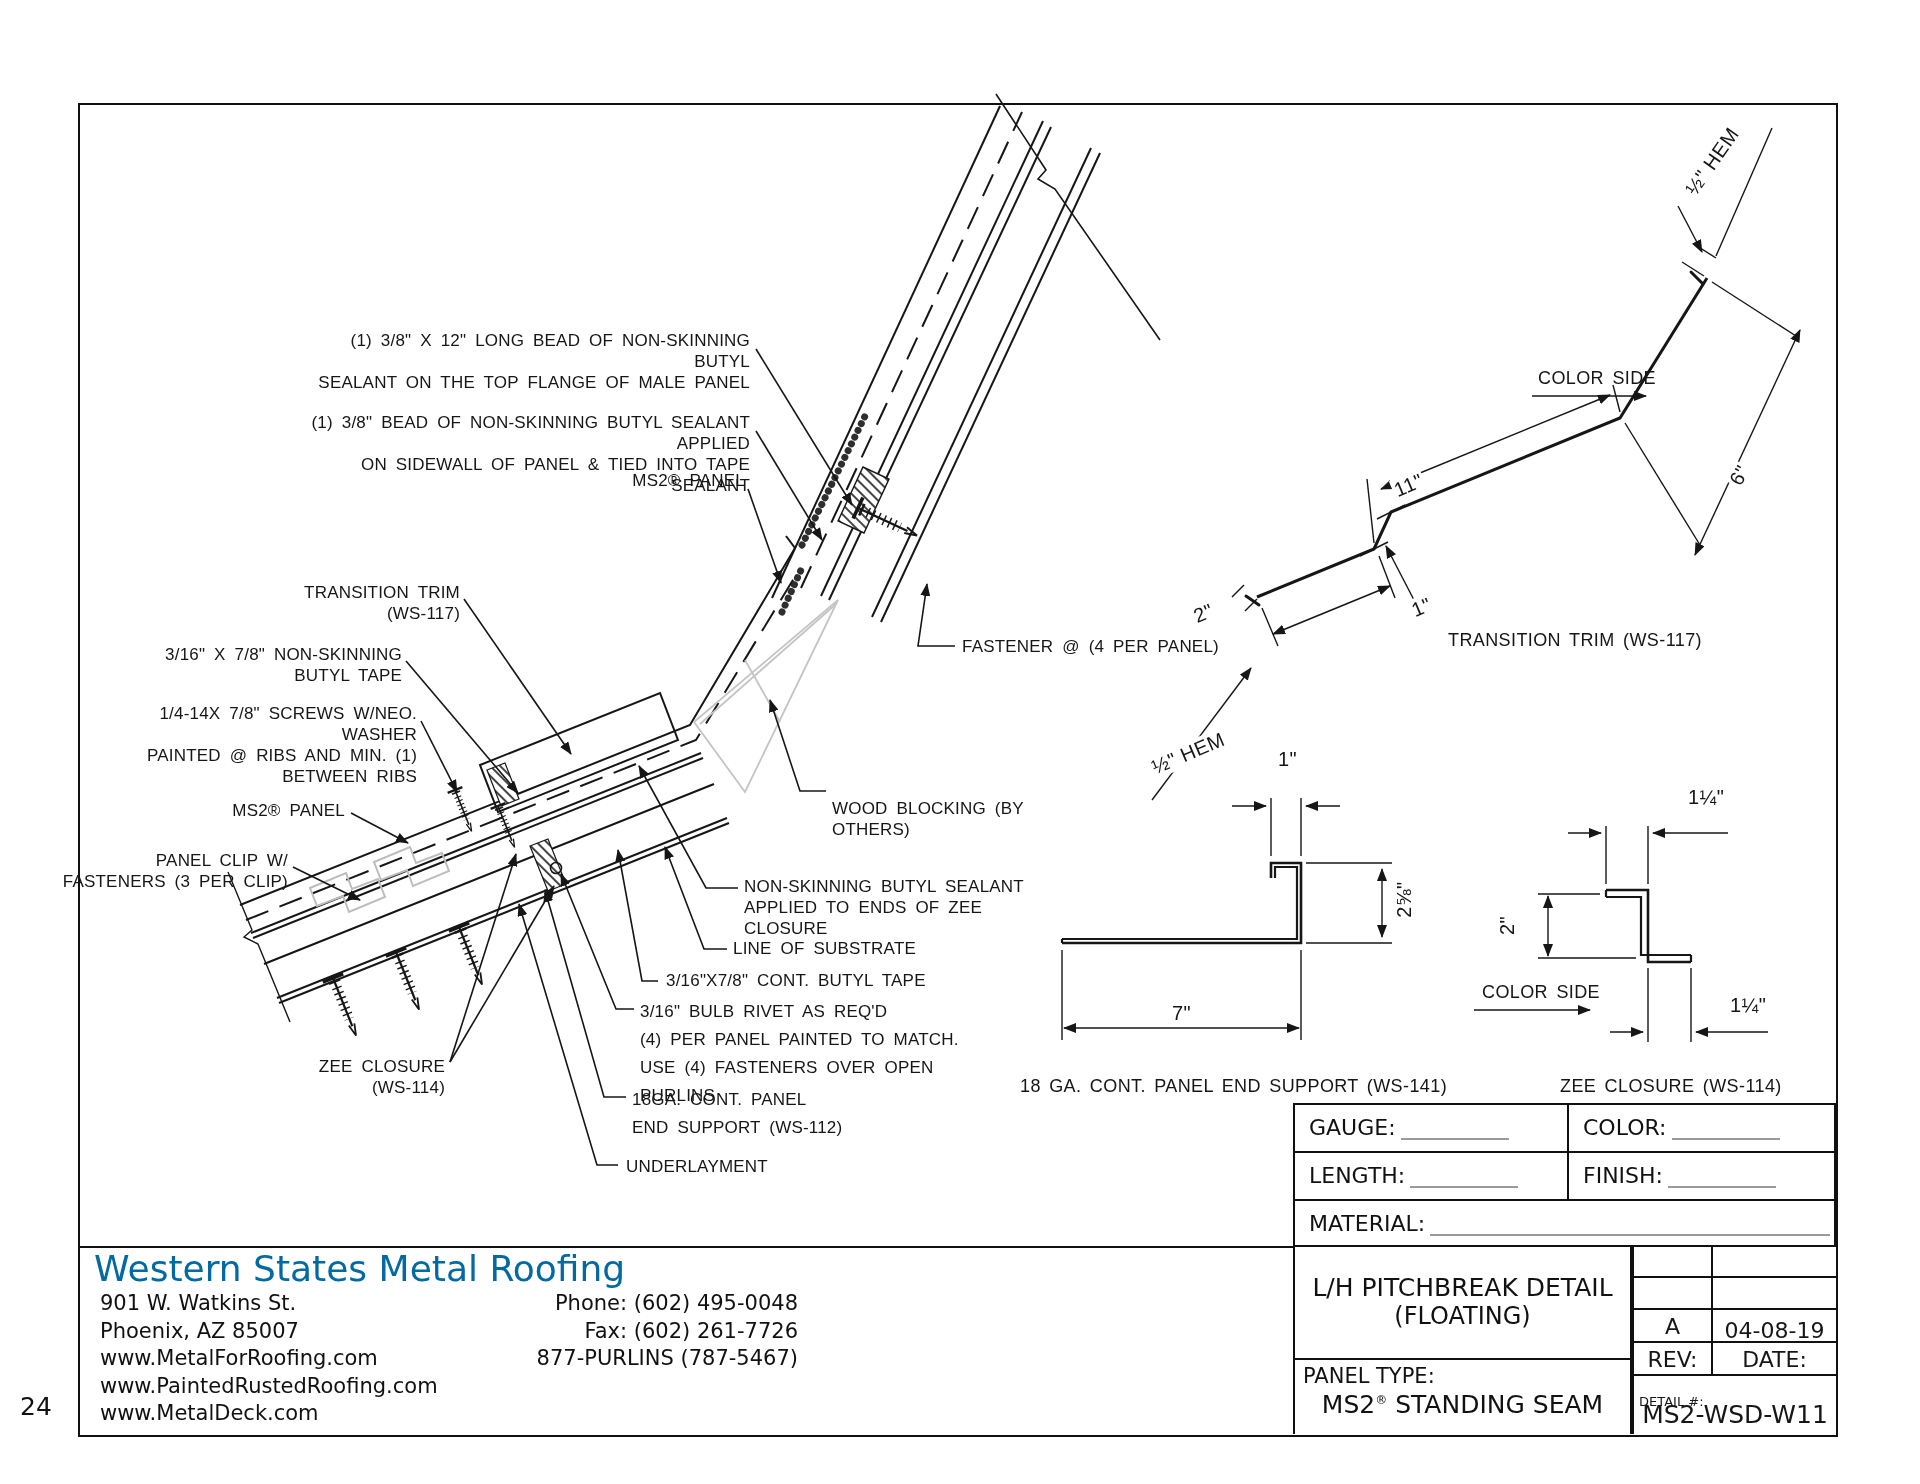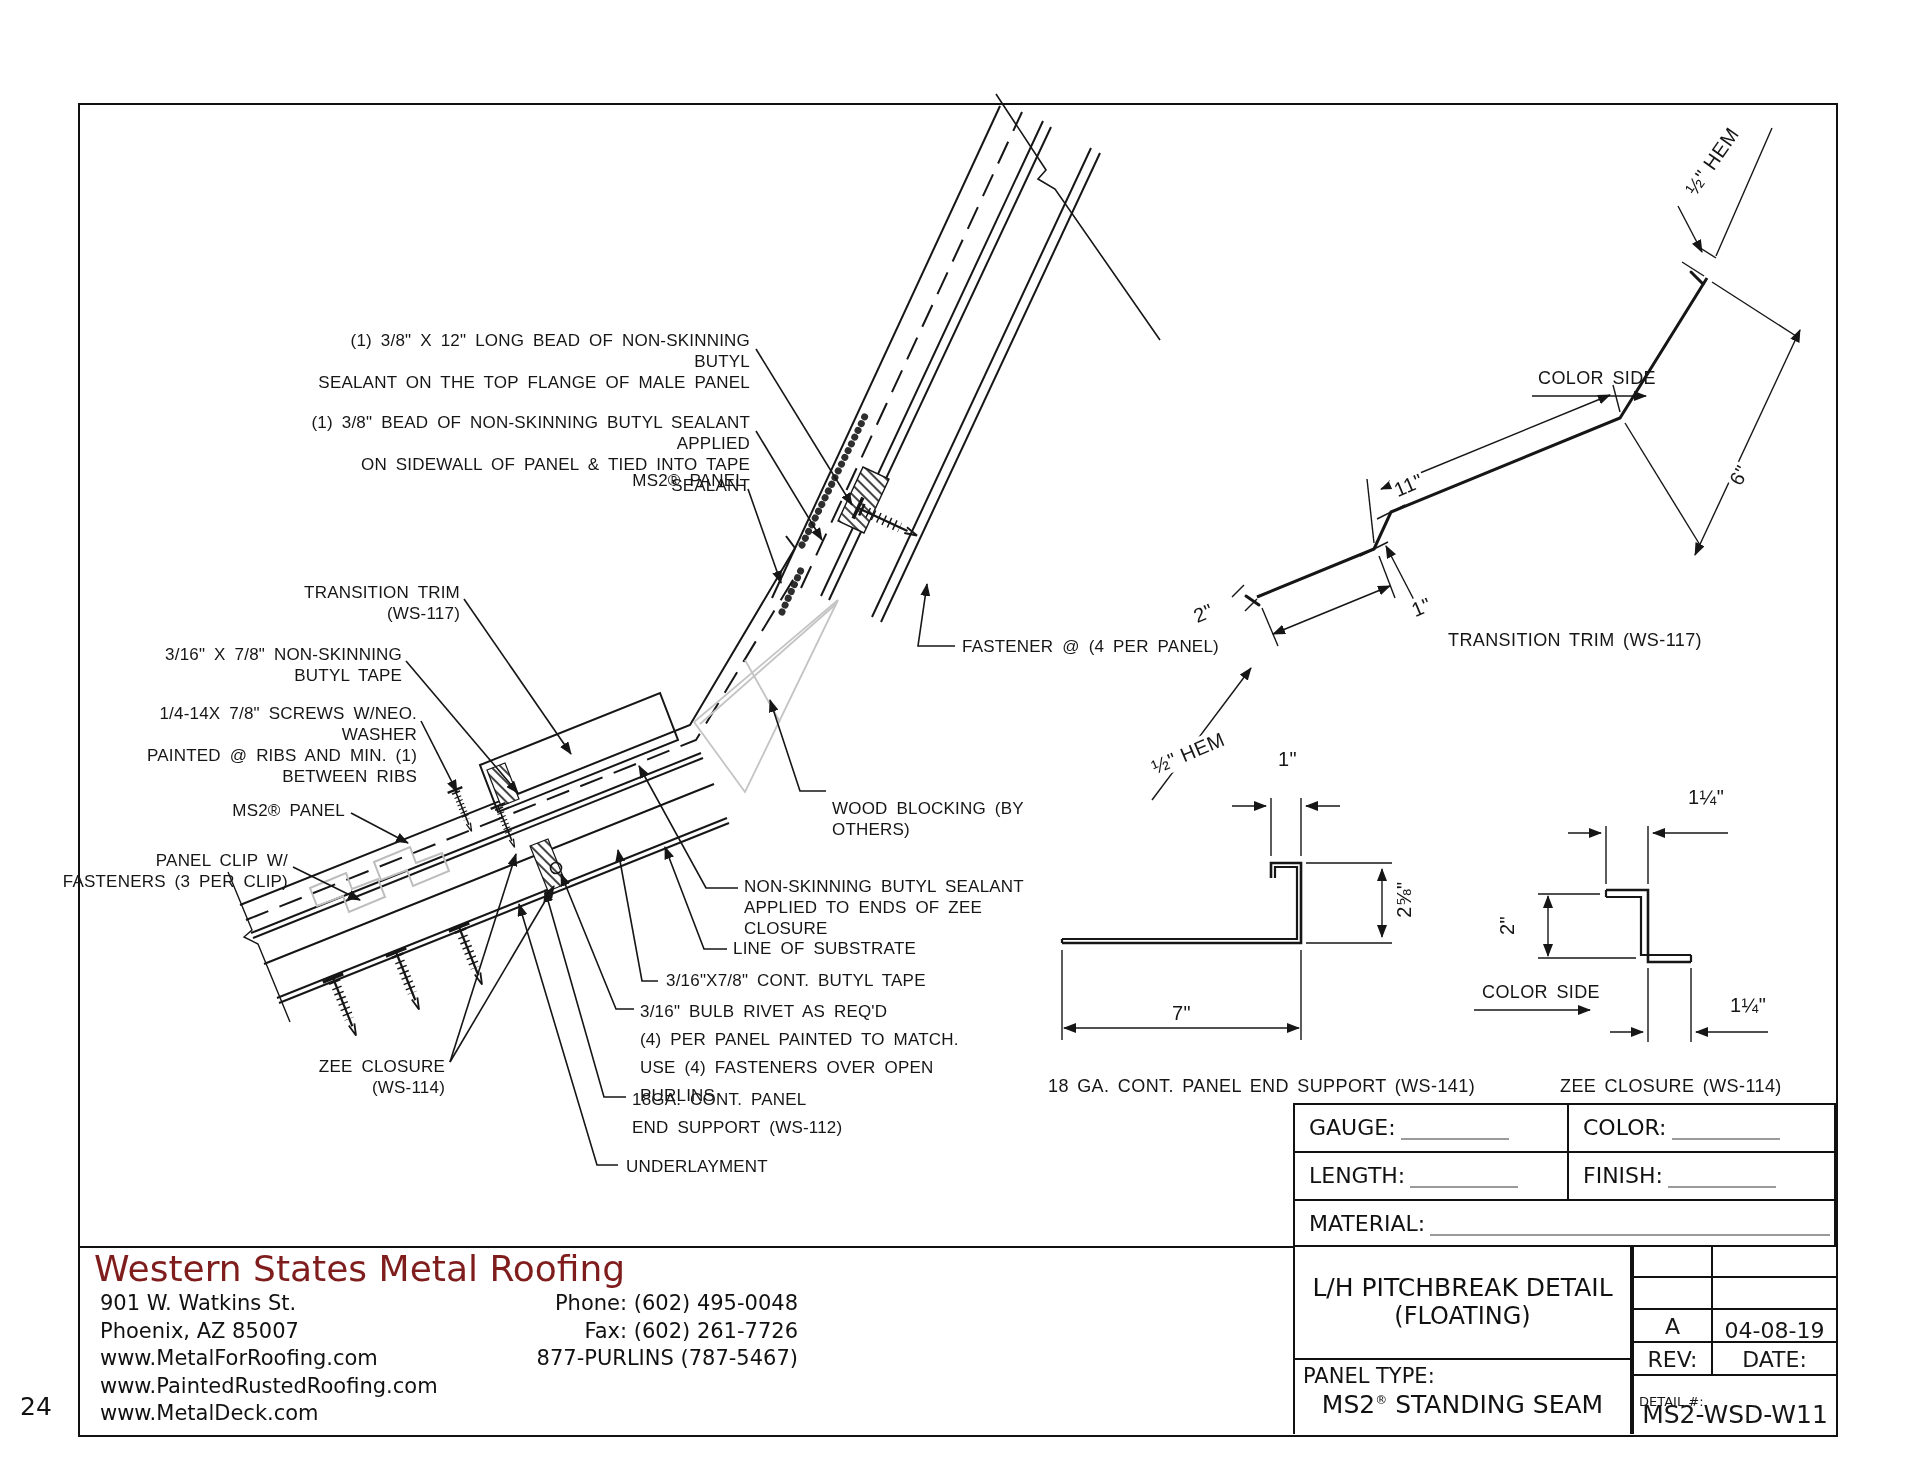--- a/index.html
+++ b/index.html
@@ -232,21 +232,21 @@
   <div class="dim" style="left:1392px;top:474px;transform:rotate(-23deg);">11"</div>
   <div class="dim" style="left:1728px;top:464px;transform:rotate(-60deg);">6"</div>
   <div class="dim" style="left:1192px;top:602px;transform:rotate(-23deg);">2"</div>
   <div class="dim" style="left:1410px;top:596px;transform:rotate(-23deg);">1"</div>
   <div class="dim" style="left:1148px;top:742px;transform:rotate(-23deg);">½" HEM</div>
   <div class="cap" style="left:1448px;top:630px;">TRANSITION TRIM (WS-117)</div>
 
   <div class="dim" style="left:1276px;top:748px;">1"</div>
   <div class="dim" style="left:1384px;top:888px;transform:rotate(-90deg);">2⅝"</div>
   <div class="dim" style="left:1170px;top:1002px;">7"</div>
-  <div class="cap" style="left:1020px;top:1076px;width:360px;text-align:center;margin-left:28px;">18 GA. CONT. PANEL END SUPPORT (WS-141)</div>
+  <div class="cap" style="left:1020px;top:1076px;width:360px;text-align:center;">18 GA. CONT. PANEL END SUPPORT (WS-141)</div>
 
   <div class="dim" style="left:1686px;top:786px;">1¼"</div>
   <div class="dim" style="left:1496px;top:914px;transform:rotate(-90deg);">2"</div>
   <div class="cap" style="left:1482px;top:982px;">COLOR SIDE</div>
   <div class="dim" style="left:1728px;top:994px;">1¼"</div>
   <div class="cap" style="left:1560px;top:1076px;width:210px;">ZEE CLOSURE (WS-114)</div>
 
   <div class="tb" style="left:1293px;top:1103px;width:543px;height:144px;border:2px solid #111;">
     <div style="position:absolute;left:0;top:0;width:274px;height:48px;border-right:2px solid #111;border-bottom:2px solid #111;padding:10px 0 0 14px;box-sizing:border-box;">
       <span class="cell-label">GAUGE:</span>
@@ -287,21 +287,21 @@
     <div style="position:absolute;left:77px;top:63px;width:127px;height:33px;border-bottom:2px solid #111;box-sizing:border-box;text-align:center;font-size:22px;padding-top:8px;">04-08-19</div>
     <div style="position:absolute;left:0;top:96px;width:77px;height:33px;border-bottom:2px solid #111;box-sizing:border-box;text-align:center;font-size:22px;padding-top:4px;">REV:</div>
     <div style="position:absolute;left:77px;top:96px;width:127px;height:33px;border-bottom:2px solid #111;box-sizing:border-box;text-align:center;font-size:22px;padding-top:4px;">DATE:</div>
     <div style="position:absolute;left:0;top:129px;width:100%;height:58px;box-sizing:border-box;">
       <div style="position:absolute;left:5px;top:18px;font-size:13px;">DETAIL #:</div>
       <div style="position:absolute;left:0;top:24px;width:100%;text-align:center;font-size:25px;">MS2-WSD-W11</div>
     </div>
   </div>
 
   <div class="tb" style="left:78px;top:1246px;width:1215px;height:188px;border-top:2px solid #111;">
-    <div style="position:absolute;left:16px;top:0px;font-size:36px;color:#7f1d1d;">Western States Metal Roofing</div>
+    <div style="position:absolute;left:16px;top:0px;font-size:36px;color:#0369a1;">Western States Metal Roofing</div>
     <div style="position:absolute;left:22px;top:42px;font-size:21px;line-height:27.5px;color:#111;">
       <div>901 W. Watkins St.</div>
       <div>Phoenix, AZ 85007</div>
       <div>www.MetalForRoofing.com</div>
       <div>www.PaintedRustedRoofing.com</div>
       <div>www.MetalDeck.com</div>
     </div>
     <div style="position:absolute;left:380px;top:42px;width:340px;text-align:right;font-size:21px;line-height:27.5px;color:#111;">
       <div>Phone: (602) 495-0048</div>
       <div>Fax: (602) 261-7726</div>

